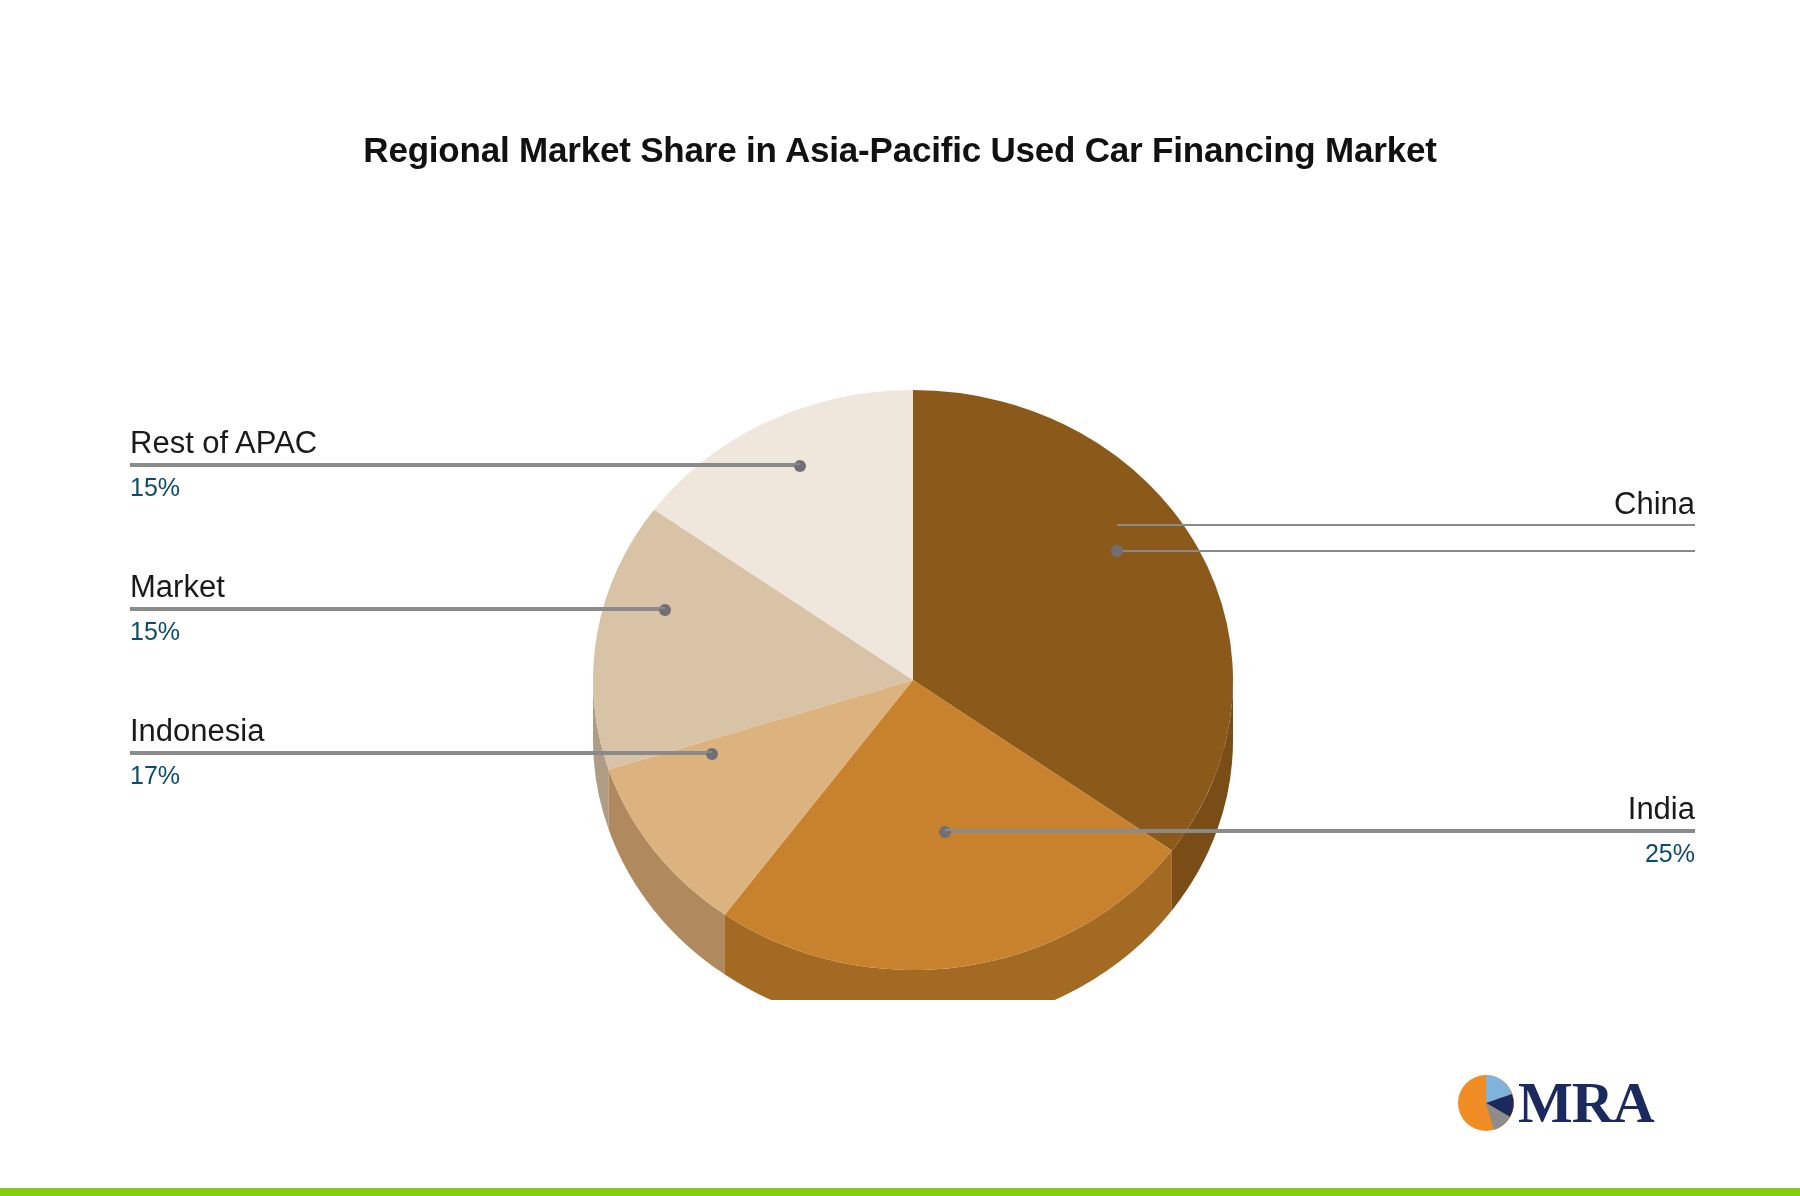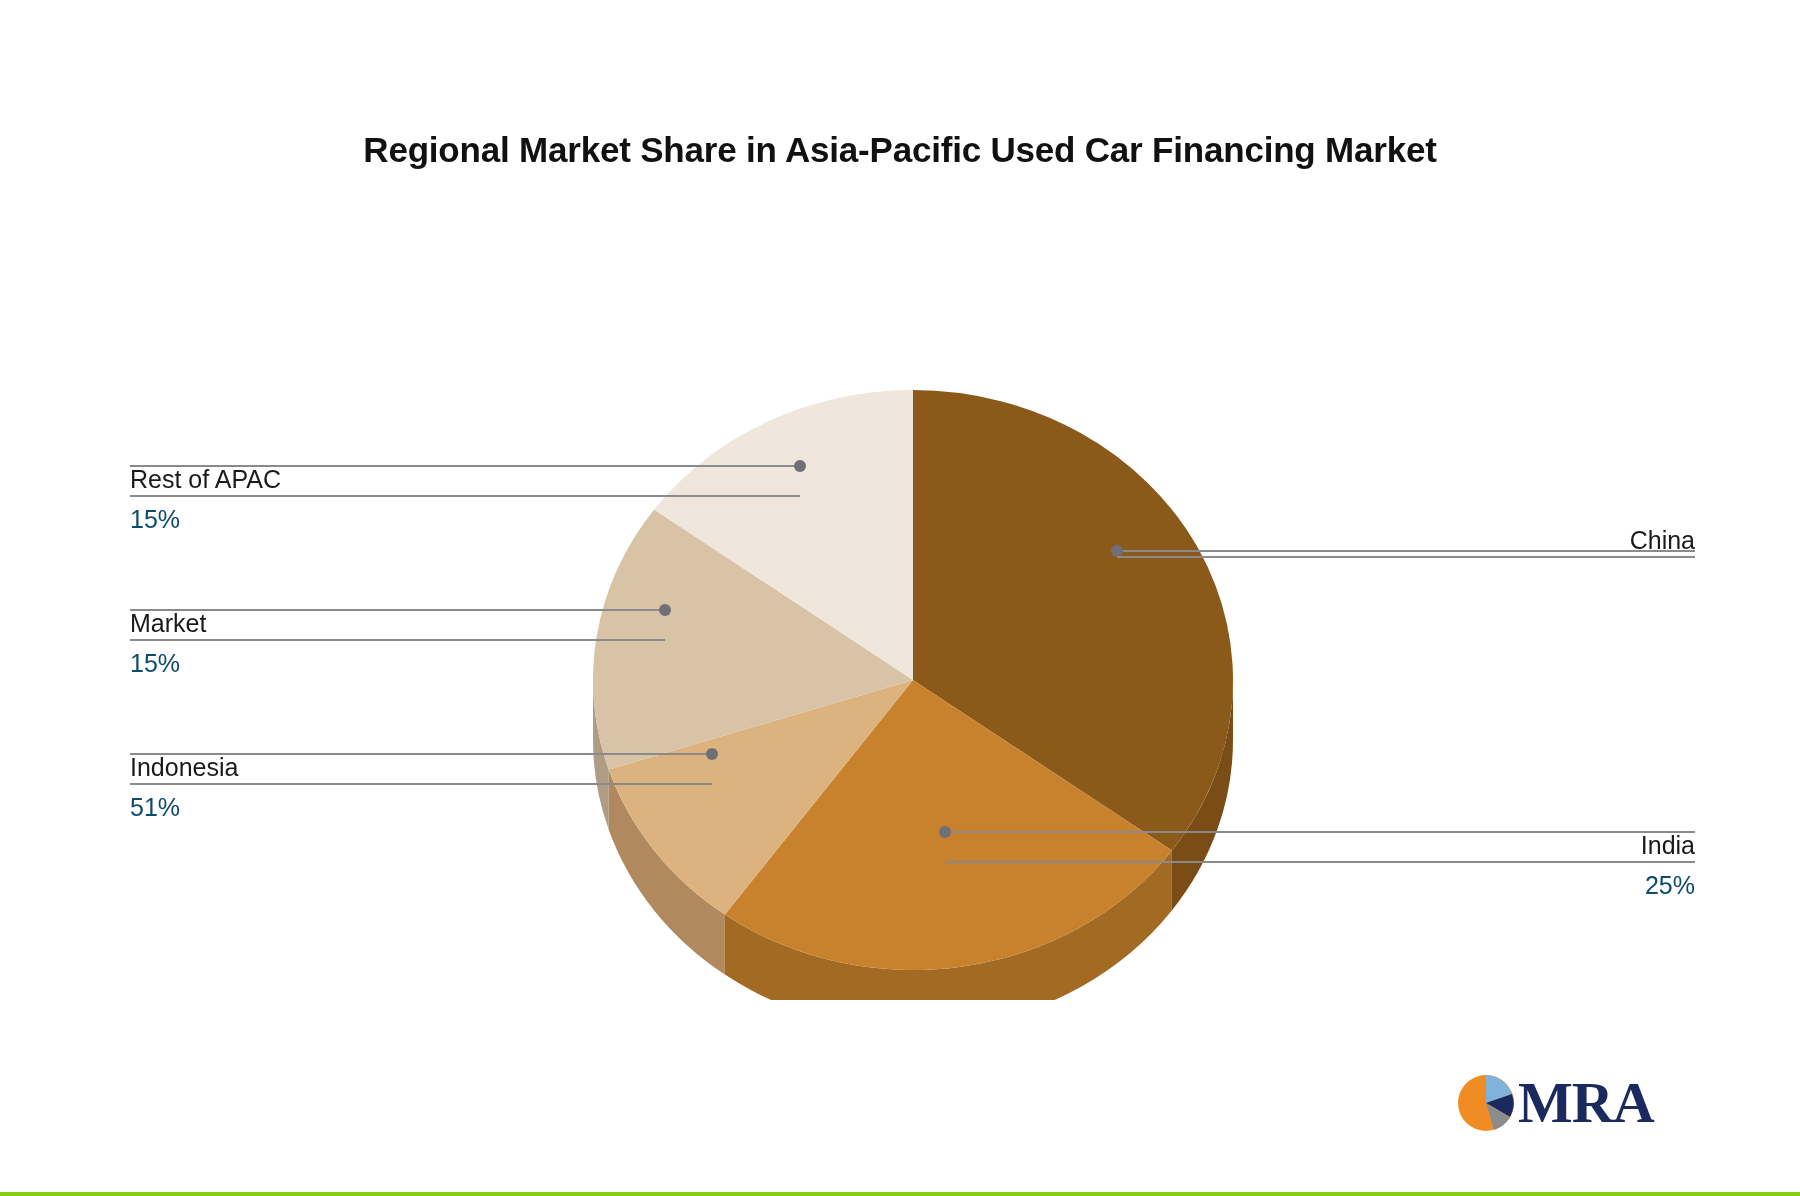--- a/index.html
+++ b/index.html
@@ -7,21 +7,21 @@
     padding: 0;
     background: #ffffff;
   }
   #page {
     position: relative;
     width: 1800px;
     height: 1196px;
     background: #ffffff;
     overflow: hidden;
     font-family: "Liberation Sans", sans-serif;
-    border-bottom: 4px solid #84cc16;
+    border-bottom: 8px solid #84cc16;
     box-sizing: border-box;
   }
 
   
   #chart-title {
     position: absolute;
     top: 130px;
     left: 0;
     width: 1800px;
     text-align: center;
@@ -51,25 +51,24 @@
     width: 720px;
     height: 650px;
   }
   #pie-svg { display: block; }
 
   
   .callout {
     position: absolute;
   }
   .callout .label-name {
-    font-size: 25px;
+    font-size: 31px;
     color: #1a1a1a;
     line-height: 1.05;
     white-space: nowrap;
-    margin-top: 39px;
   }
   .callout .label-value {
     font-size: 25px;
     color: #0c4a6e;
     line-height: 1.05;
     white-space: nowrap;
     margin-top: 9px;
   }
   .callout .rule {
     height: 0;
@@ -162,21 +161,21 @@
 
   <div class="callout left" style="left:130px; top:571px; width:535px;">
     <div class="label-name">Market</div>
     <div class="rule"></div>
     <div class="label-value">15%</div>
   </div>
 
   <div class="callout left" style="left:130px; top:715px; width:582px;">
     <div class="label-name">Indonesia</div>
     <div class="rule"></div>
-    <div class="label-value">51%</div>
+    <div class="label-value">17%</div>
   </div>
 
   <div class="callout right" style="left:1117px; top:488px; width:578px;">
     <div class="label-name">China</div>
     <div class="rule"></div>
   </div>
 
   <div class="callout right" style="left:945px; top:793px; width:750px;">
     <div class="label-name">India</div>
     <div class="rule"></div>

